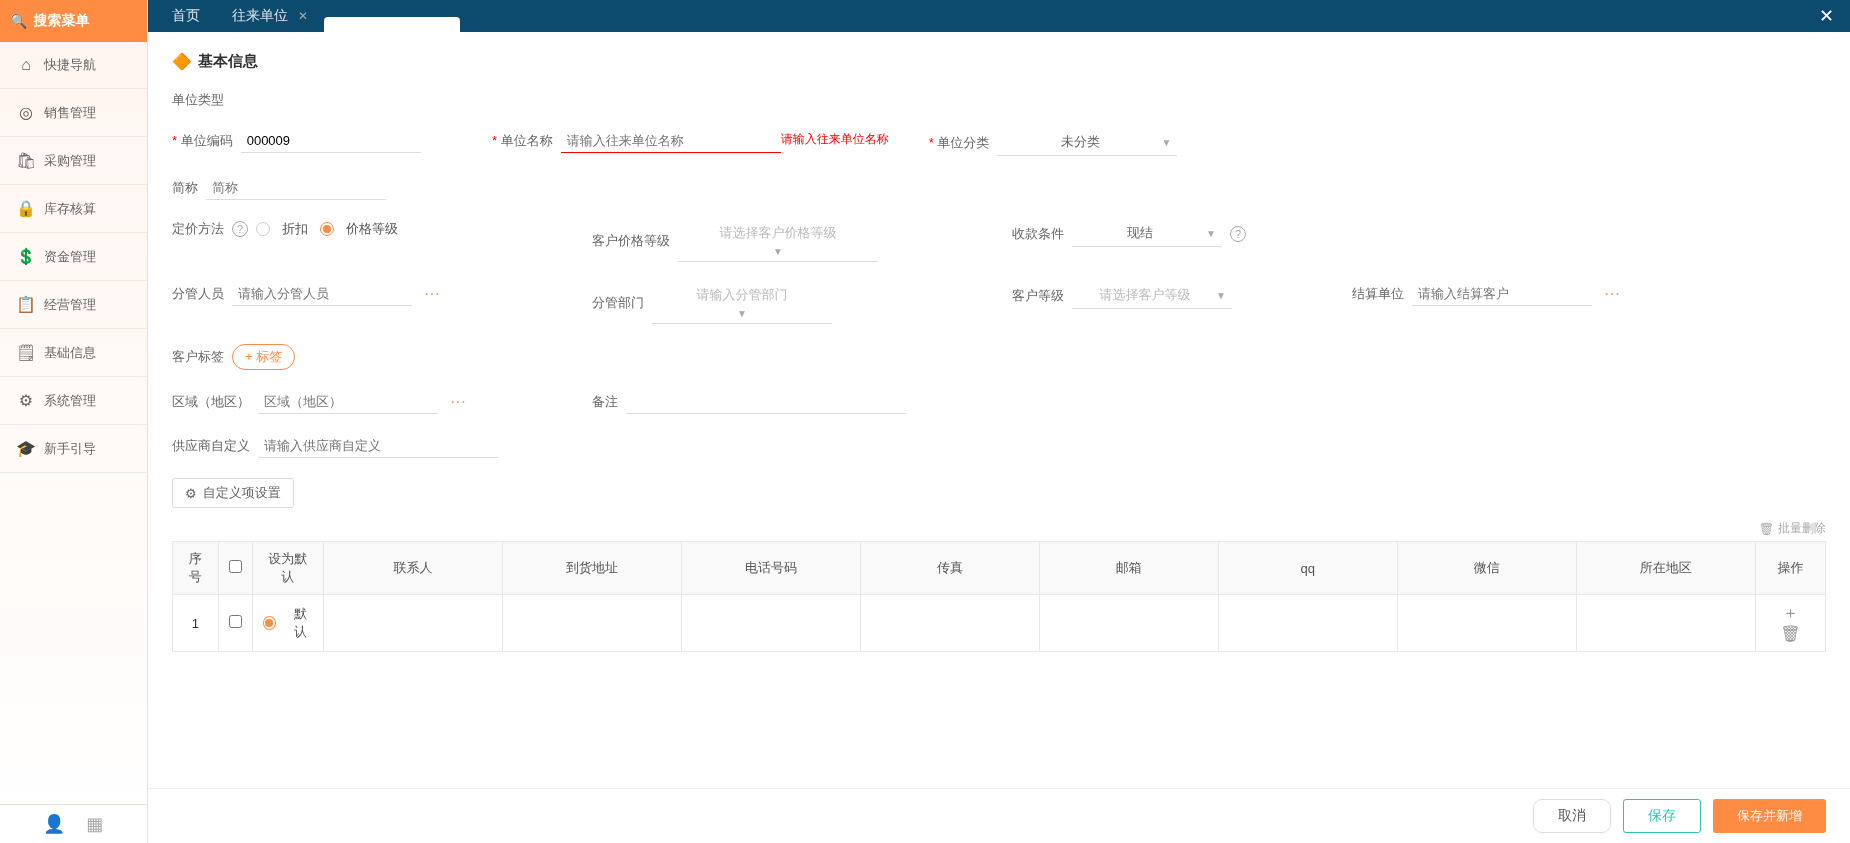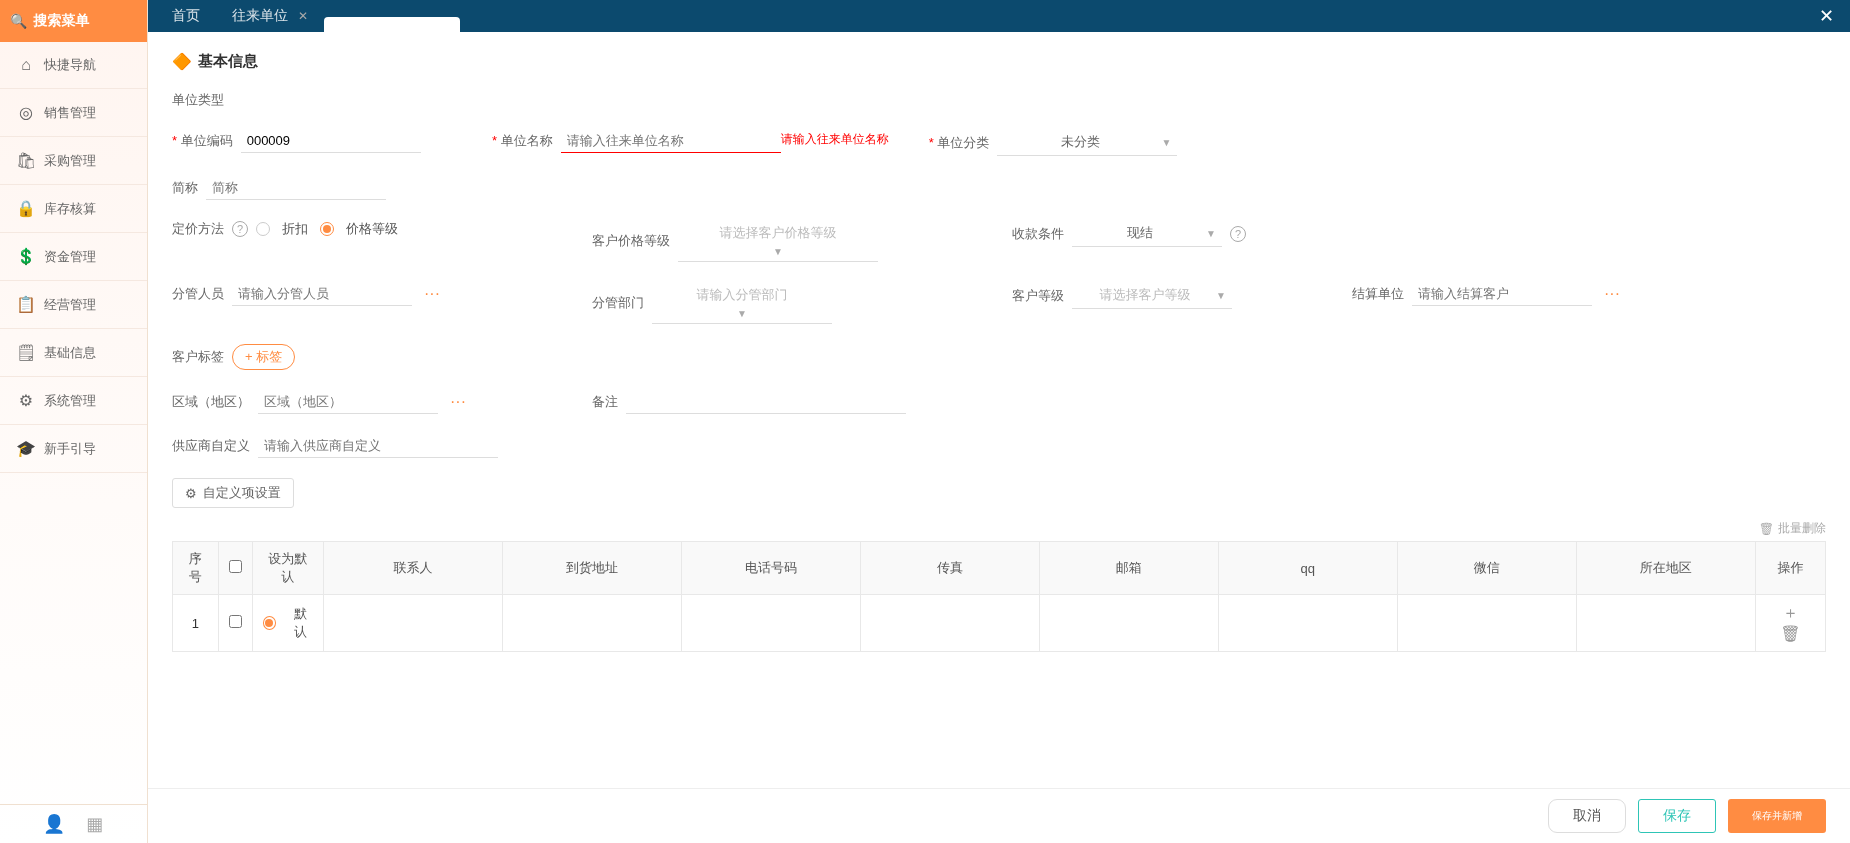--- a/index.html
+++ b/index.html
@@ -270,21 +270,21 @@
       cursor: pointer;
       font-size: 14px;
       color: #2ec5b6;
     }
     .btn-save-new {
       padding: 7px 24px;
       border: none;
       border-radius: 3px;
       background: #ff8c42;
       cursor: pointer;
-      font-size: 10px;
+      font-size: 13px;
       color: white;
     }
 
     
     .help-icon {
       width: 16px; height: 16px; border-radius: 50%; border: 1px solid #aaa;
       display: inline-flex; align-items: center; justify-content: center;
       color: #aaa; font-size: 11px; cursor: pointer;
     }
     .input-error-wrap { display: flex; flex-direction: row; }

